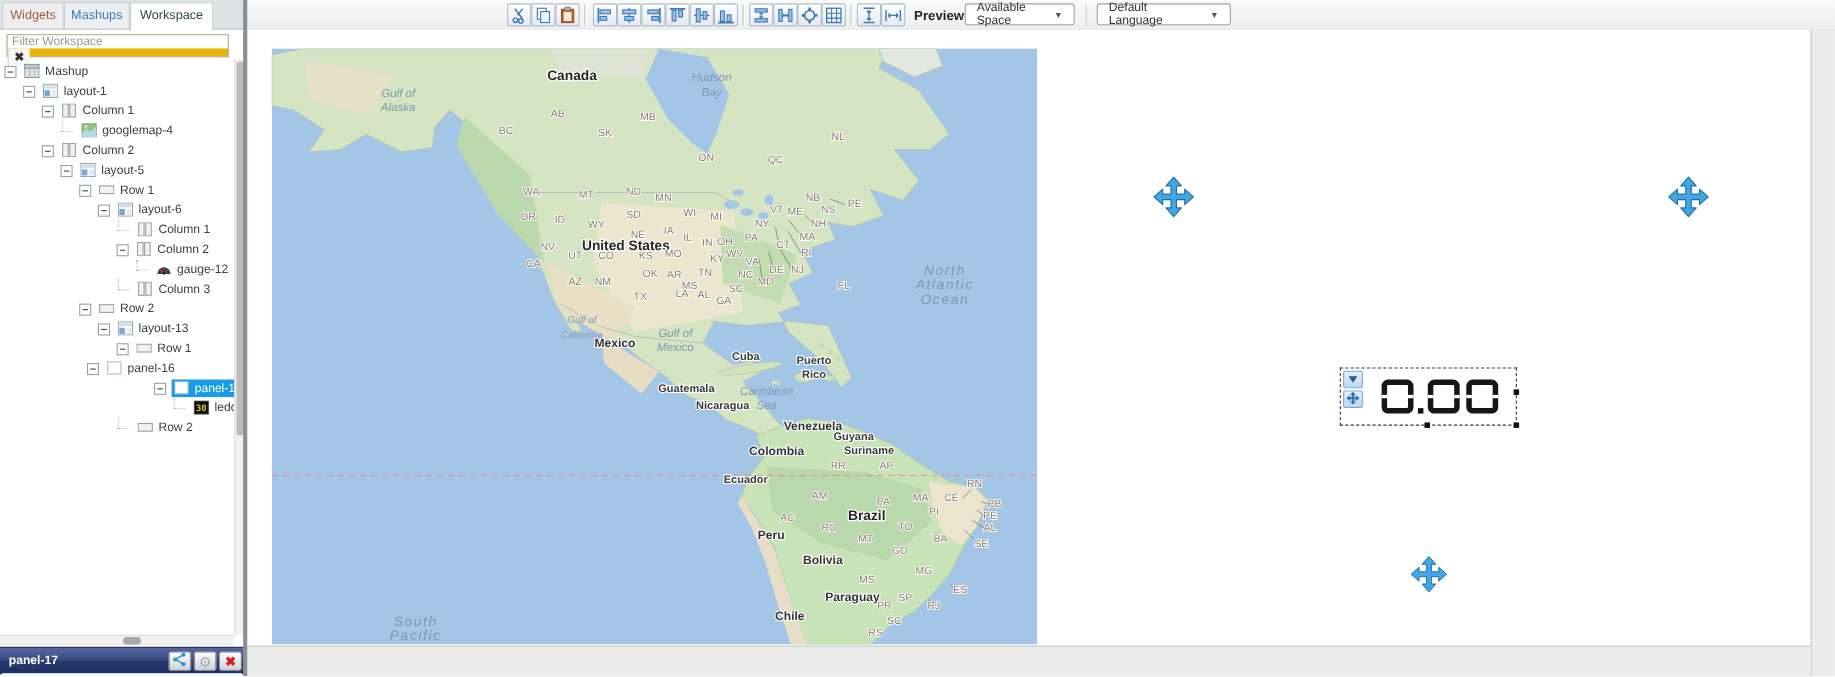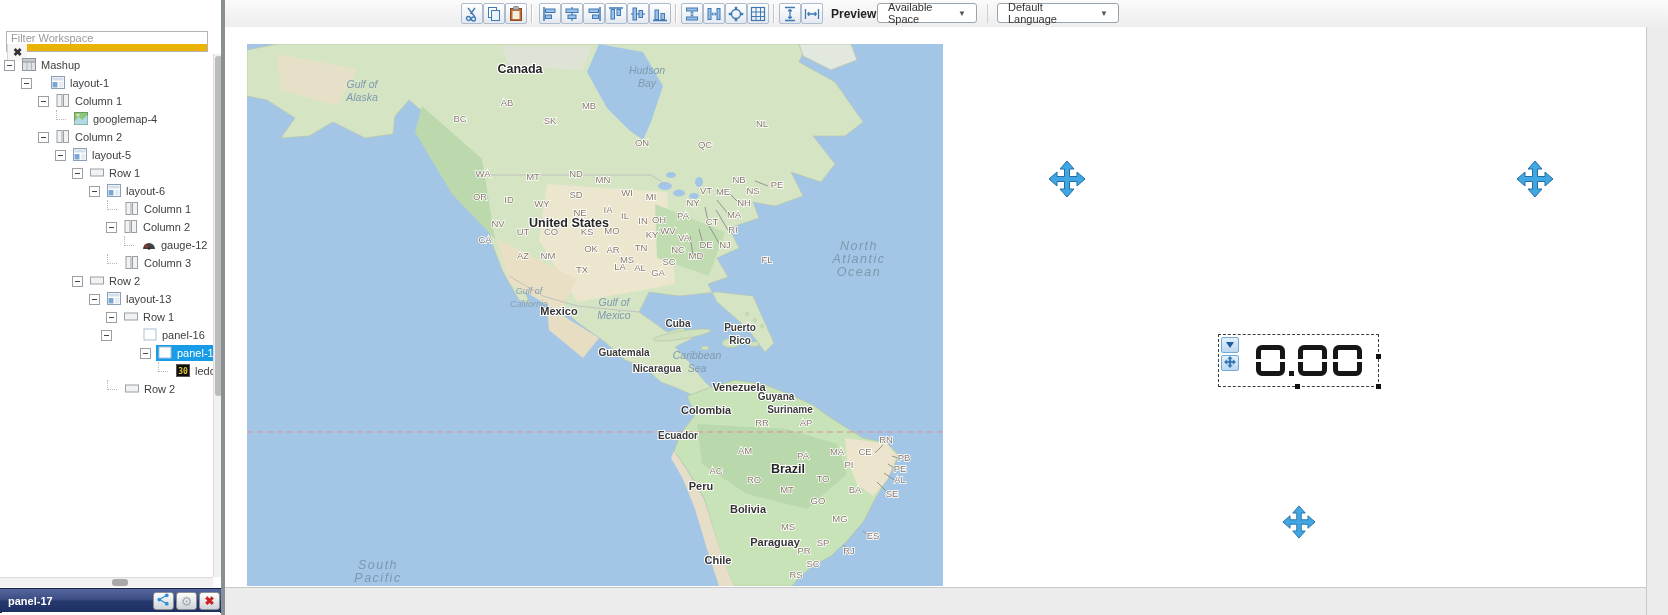--- a/index.html
+++ b/index.html
@@ -94,40 +94,45 @@
   .dot{width:5px;height:5px;background:#161616;align-self:flex-end;margin:0 1px 10px 1px;}
   .handle{position:absolute;width:5px;height:5px;background:#111;z-index:2;}
   #h-right{right:-3px;top:19px;} #h-bottom{left:76px;bottom:-3px;} #h-corner{right:-3px;bottom:-3px;}
 </style>
 </head>
 <body>
 
 <div id="app">
 
   <div id="sidebar">
+    <div id="tabs">
+      <div class="tab tab-widgets">Widgets</div>
+      <div class="tab tab-mashups">Mashups</div>
+      <div class="tab tab-workspace">Workspace</div>
+    </div>
     <div id="filter-wrap">
       <input id="filter-input" value="" placeholder="Filter Workspace" style="">
       <button id="filter-clear">✖</button>
     </div>
     <div id="tree">
         <div class="trow" style="padding-left: 4px;">
           <span class="expander"></span>
           <span class="sel">
             <span class="ticon">
               <svg viewBox="0 0 14 13" width="14" height="13">
                 <rect x="0.5" y="0.5" width="13" height="12" fill="#dfe3e6" stroke="#8e9499"></rect>
                 <rect x="0.5" y="0.5" width="13" height="3.5" fill="#c3cad0" stroke="#8e9499"></rect>
                 <line x1="5" y1="4" x2="5" y2="12.5" stroke="#aeb5bb"></line>
                 <line x1="9.5" y1="4" x2="9.5" y2="12.5" stroke="#aeb5bb"></line>
               </svg>
             </span>
             <span class="tlabel">Mashup</span>
           </span>
         </div>
-        <div class="trow" style="padding-left: 21px; gap: 12px;">
+        <div class="trow" style="padding-left: 21px;">
           <span class="expander"></span>
           <span class="sel">
             <span class="ticon">
               <svg viewBox="0 0 14 13" width="14" height="13">
                 <rect x="0.5" y="0.5" width="13" height="12" fill="#ffffff" stroke="#8ba0b5"></rect>
                 <rect x="1.5" y="1.5" width="11" height="3" fill="#d3deea"></rect>
                 <rect x="1.5" y="6" width="5" height="5.5" fill="#7ba7d7"></rect>
                 <rect x="8" y="6" width="4.5" height="5.5" fill="#e4ebf3"></rect>
               </svg>
             </span>
@@ -288,21 +293,21 @@
           <span class="expander"></span>
           <span class="sel">
             <span class="ticon">
               <svg viewBox="0 0 14 13" width="14" height="13">
                 <rect x="0.5" y="3" width="13" height="7" fill="#f1f2f3" stroke="#9aa0a5"></rect>
               </svg>
             </span>
             <span class="tlabel">Row 1</span>
           </span>
         </div>
-        <div class="trow" style="padding-left: 101px; gap: 24px;">
+        <div class="trow" style="padding-left: 79px;">
           <span class="expander"></span>
           <span class="sel">
             <span class="ticon">
               <svg viewBox="0 0 14 13" width="14" height="13">
                 <rect x="1" y="1" width="12" height="11" fill="#fdfefe" stroke="#a9bfd3"></rect>
               </svg>
             </span>
             <span class="tlabel">panel-16</span>
           </span>
         </div>

